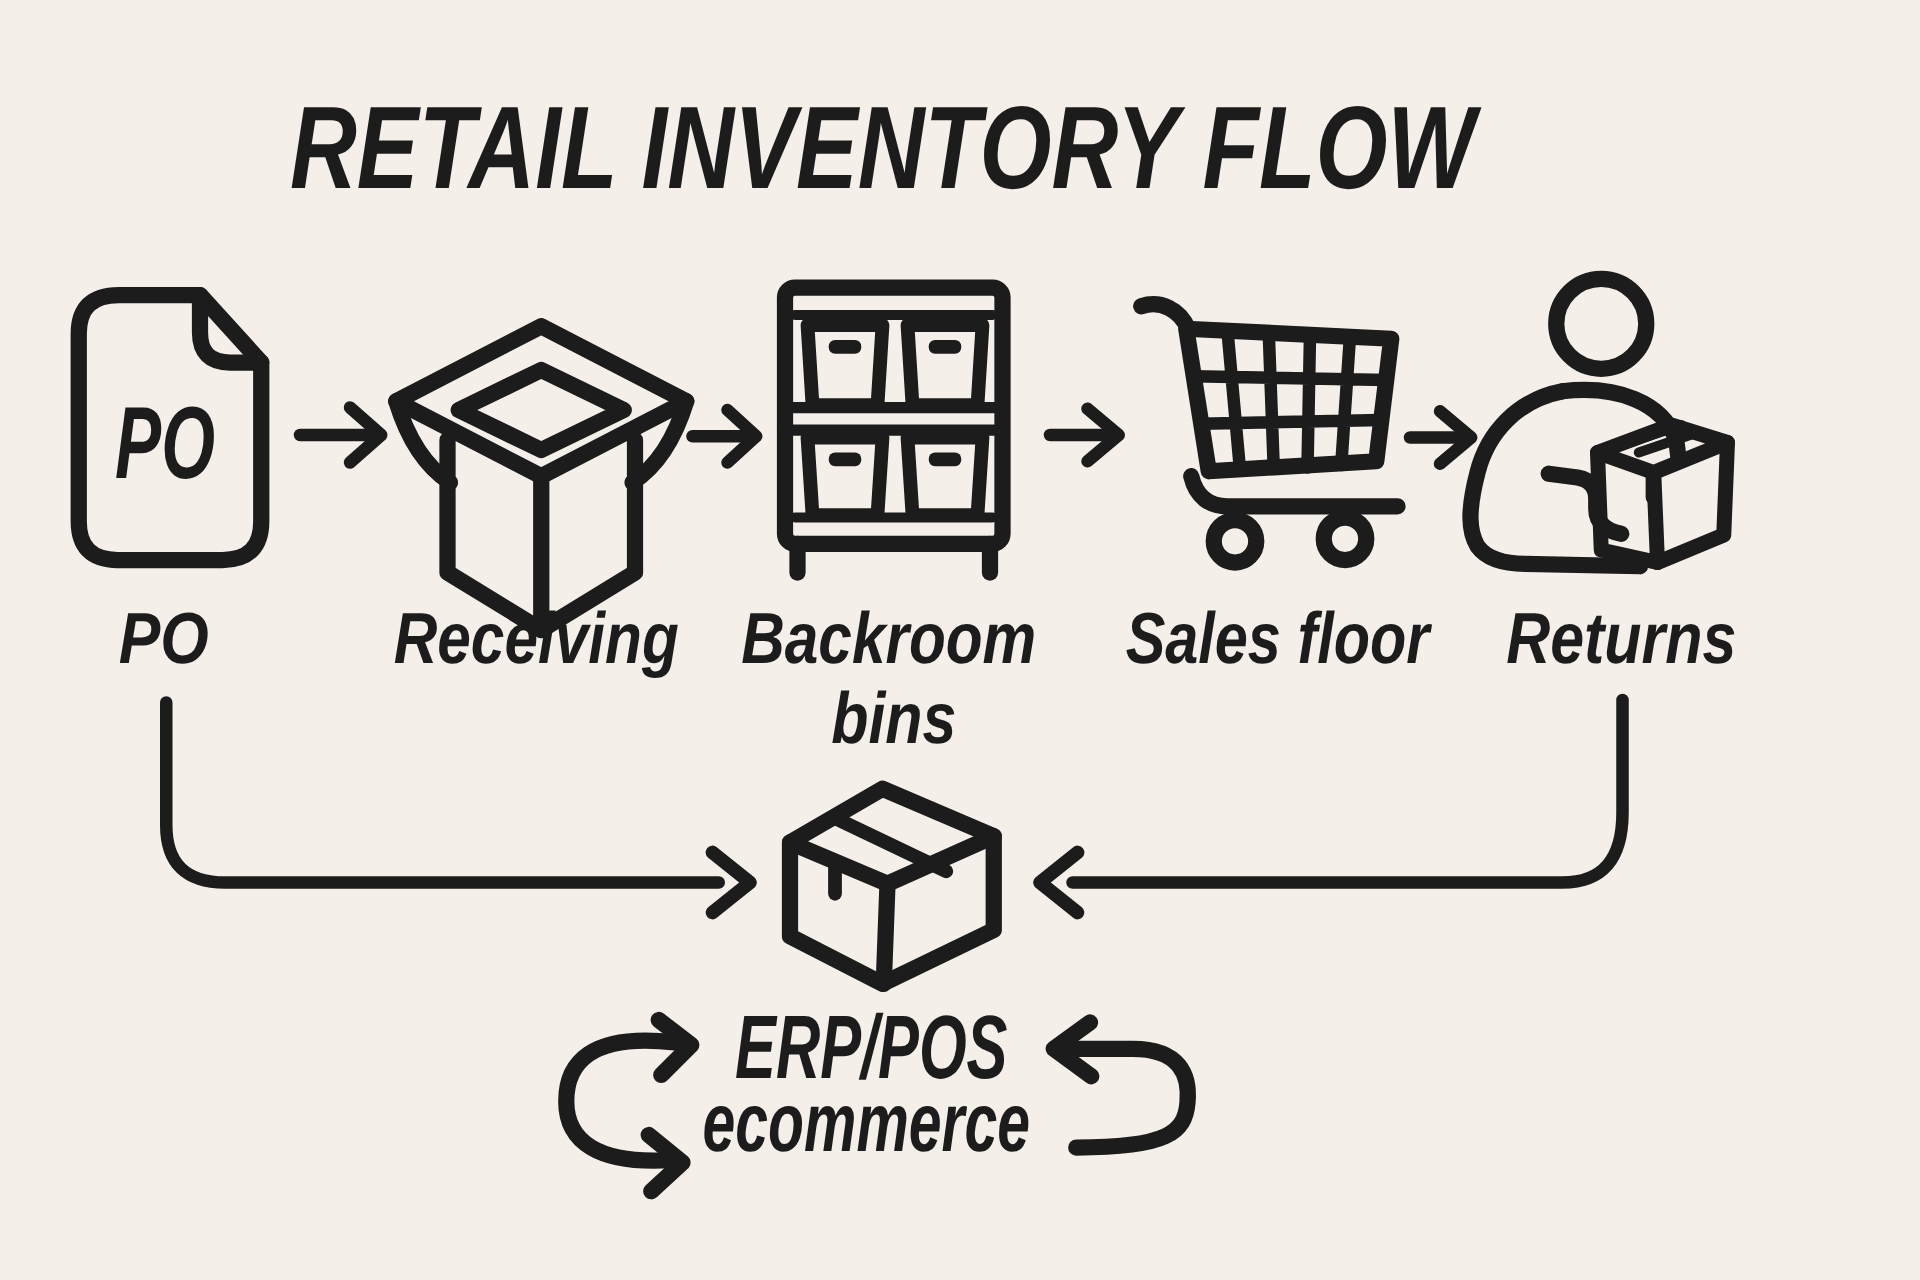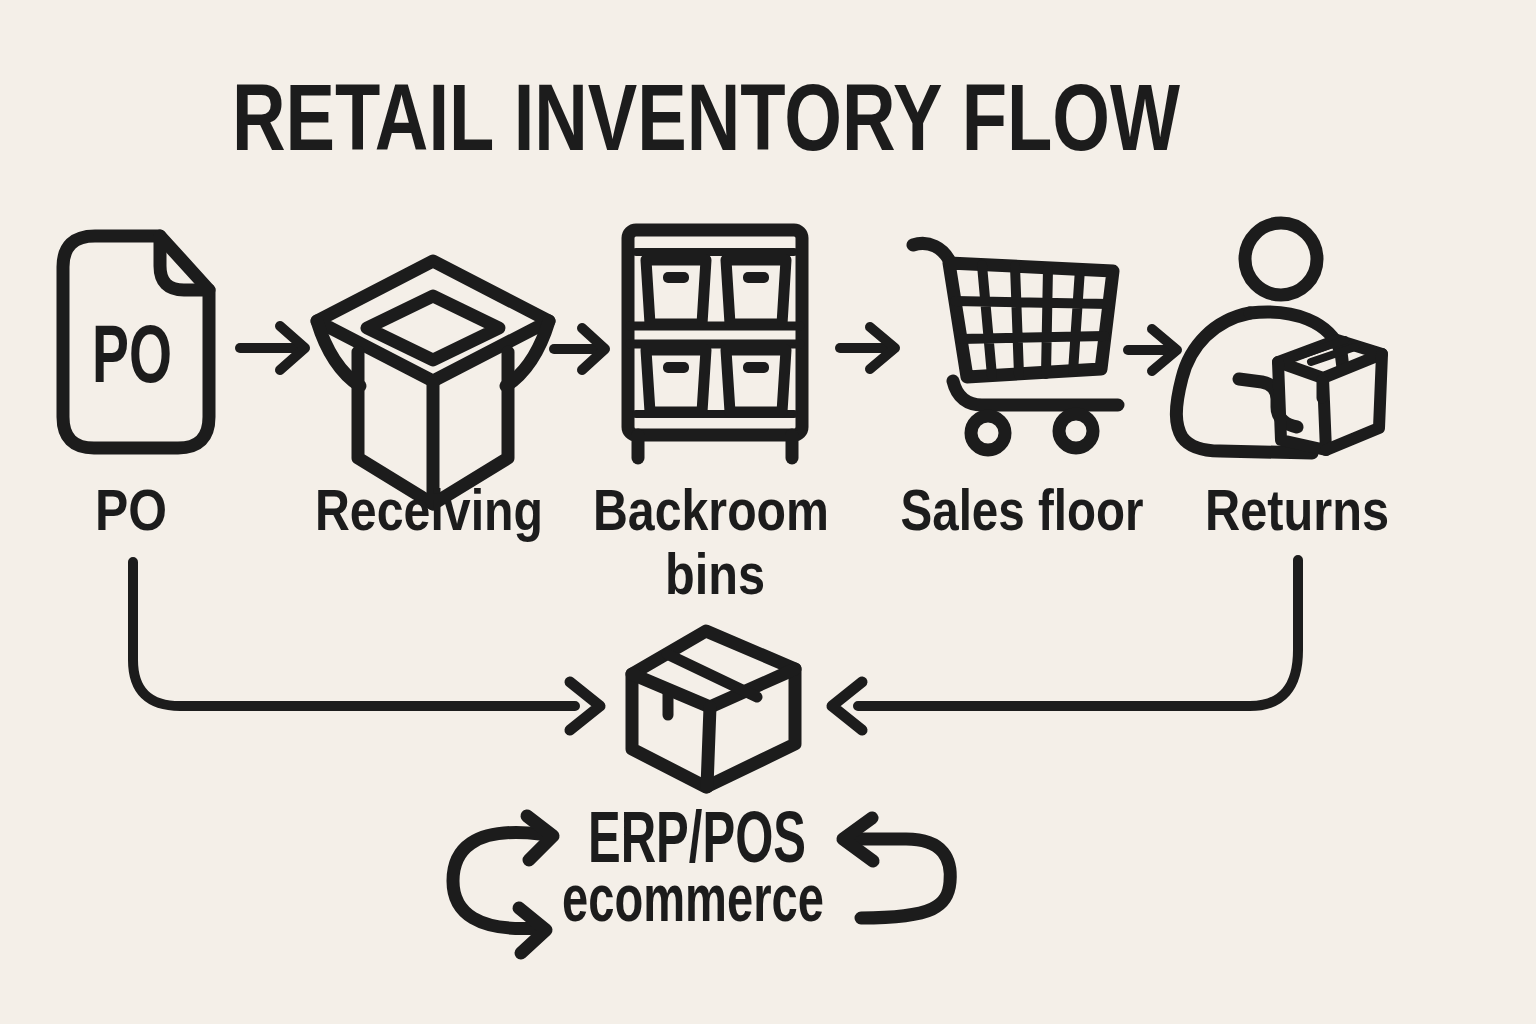--- a/index.html
+++ b/index.html
@@ -2,21 +2,21 @@
 <html><head>
 <meta charset="utf-8">
 <style>
   html, body { margin: 0; padding: 0; }
   body {
     width: 1536px; height: 1024px;
     background: #f4efe8;
     font-family: "Liberation Sans", sans-serif;
     overflow: hidden;
   }
-  .canvas { width: 1340px; height: 1024px; position: relative; }
+  .canvas { width: 1340px; height: 1024px; position: relative; font-style: italic; }
   svg { display: block; }
   .ink  { stroke: #1c1c1c; fill: none; stroke-linecap: round; stroke-linejoin: round; }
   .fill { fill: #1c1c1c; stroke: none; }
   .txt  { fill: #1c1c1c; font-family: "Liberation Sans", sans-serif; font-weight: 700; }
 </style>
 </head>
 <body>
 
 <div class="canvas">
 <svg width="1536" height="1024" viewBox="0 0 1536 1024" xmlns="http://www.w3.org/2000/svg">

